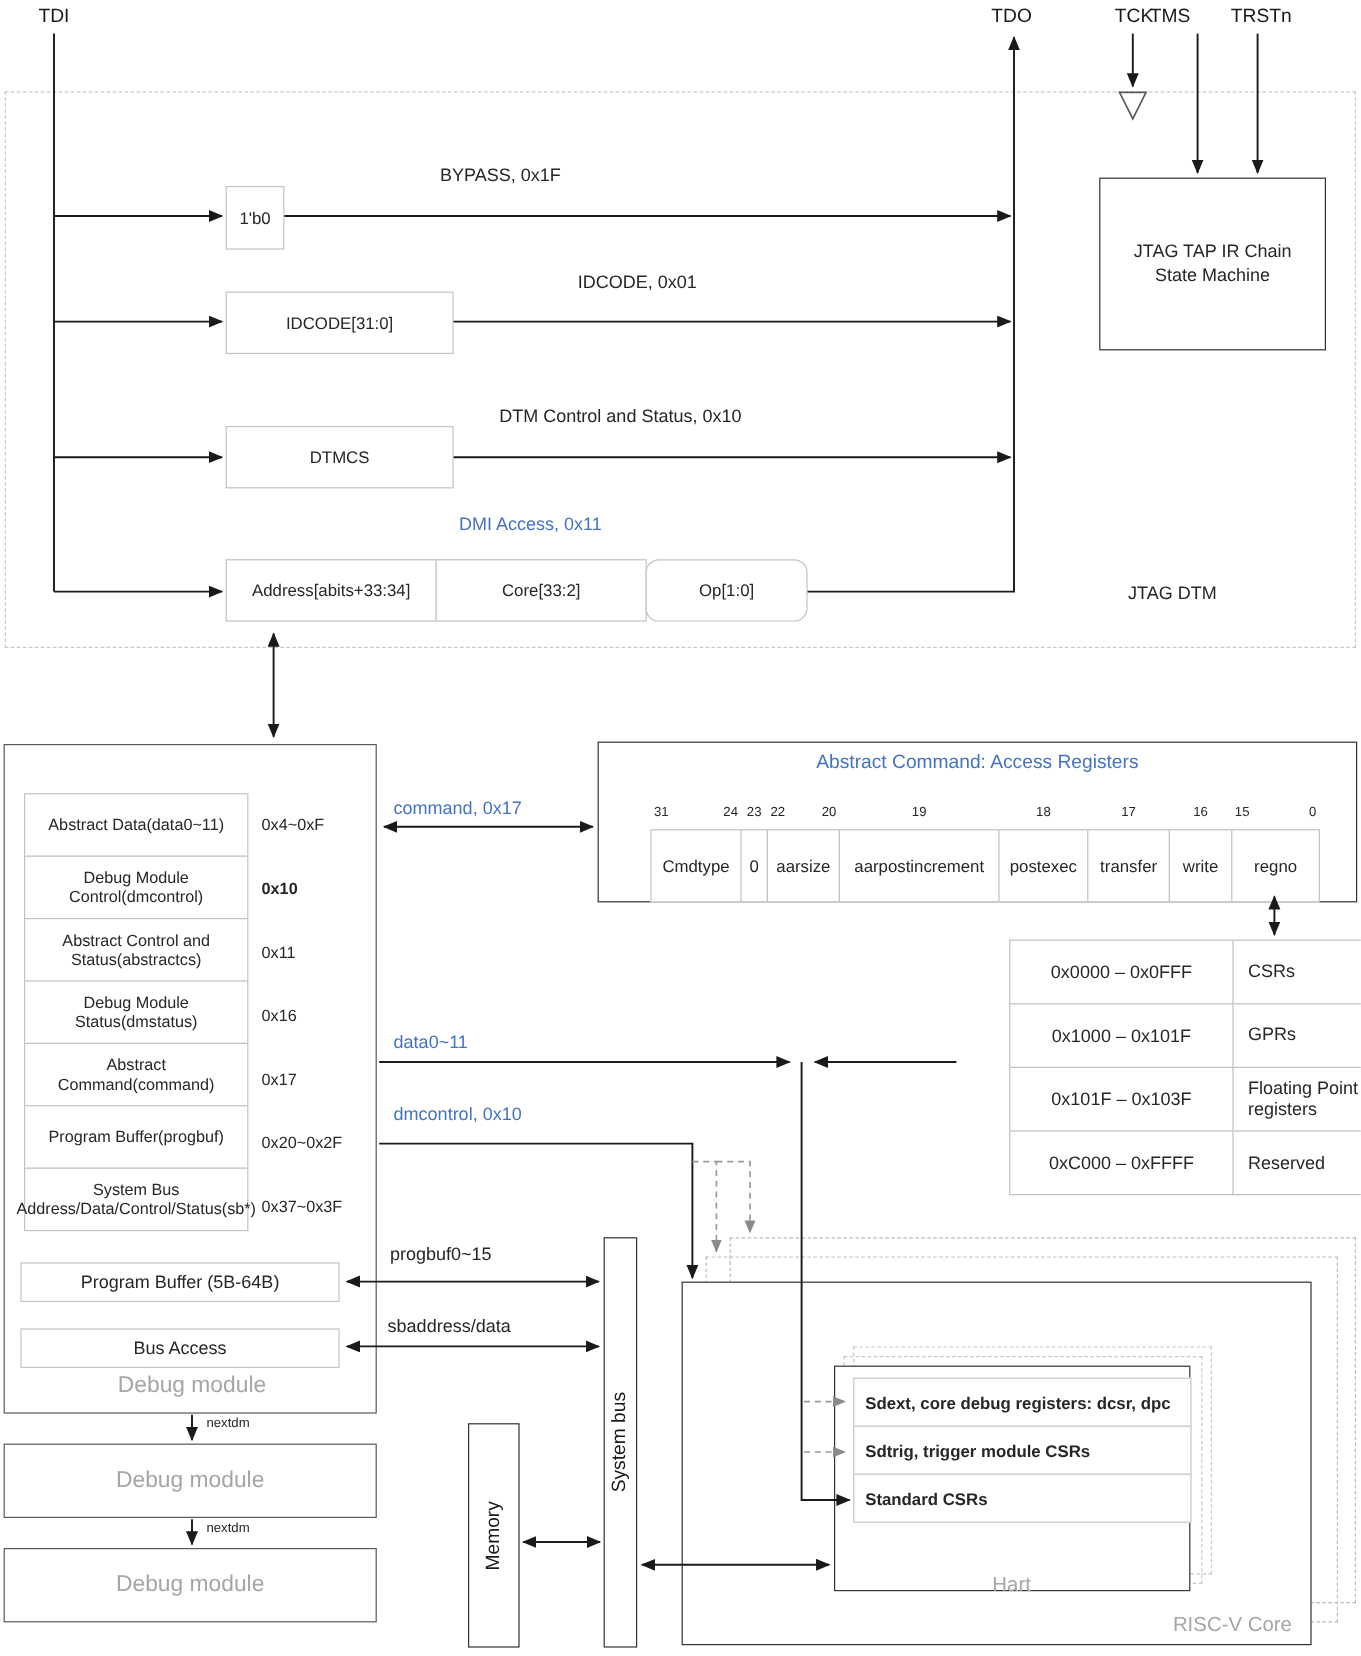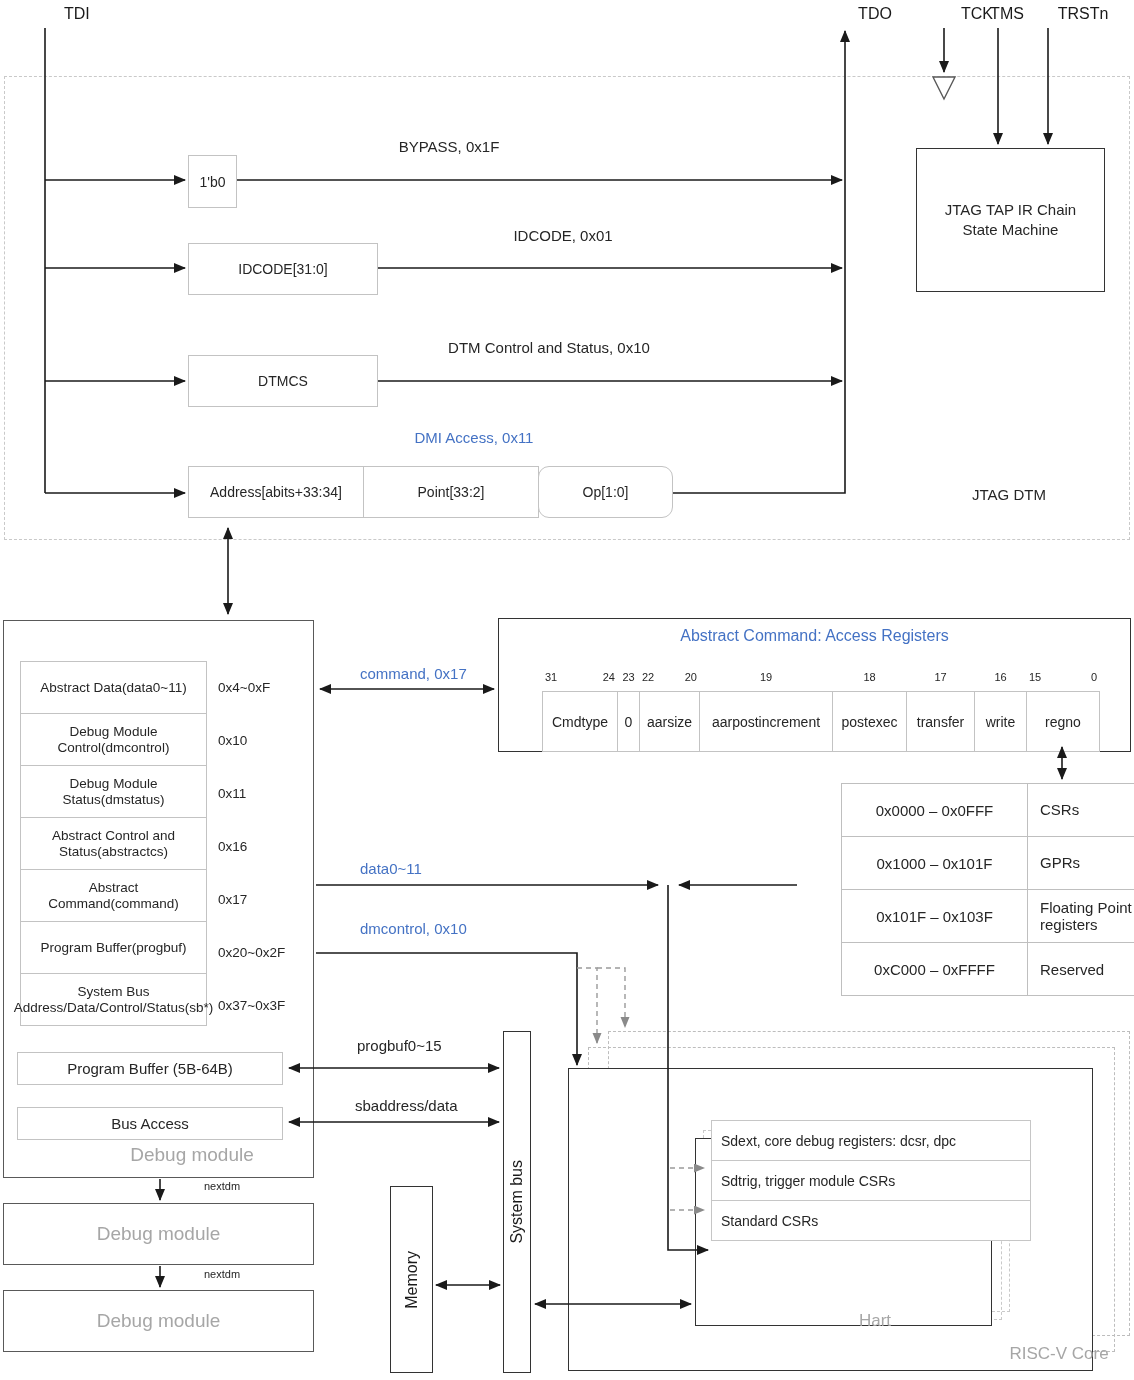--- a/index.html
+++ b/index.html
@@ -28,21 +28,21 @@
   .mapRow{display:flex;height:53px;border-bottom:1px solid #bfbfbf;box-sizing:border-box;}
   .mapRow:last-child{border-bottom:none;}
   .mapRange{width:186px;border-right:1px solid #bfbfbf;display:flex;align-items:center;justify-content:center;
             font-size:15px;color:#262626;box-sizing:border-box;}
   .mapDesc{flex:1;display:flex;align-items:center;padding-left:12px;font-size:15px;color:#262626;line-height:1.15;}
   .vlabel{writing-mode:vertical-rl;transform:rotate(180deg);font-size:16px;color:#1a1a1a;}
   .hrow{height:41px;border:1px solid #c6c6c6;margin-top:-1px;display:flex;align-items:center;
         padding-left:9px;font-size:14px;color:#262626;background:#fff;box-sizing:border-box;}
   .hrow:first-child{margin-top:0;}
   .connectors{position:absolute;left:0;top:0;pointer-events:none;z-index:30;}
-  .lbl{z-index:20;margin-left:32px;}
+  .lbl{z-index:20;}
   .small{font-size:11px;color:#262626;}
 </style>
 </head>
 <body>
 
 <div class="canvas">
 
   <div class="abs dashedBox" style="left:4px;top:76px;width:1126px;height:464px;"></div>
   <div class="abs busLabel lbl" style="left:940px;top:486px;">JTAG DTM</div>
 
@@ -54,40 +54,40 @@
 
   <div class="abs solidBox" style="left:916px;top:148px;width:189px;height:144px;display:flex;flex-direction:column;align-items:center;justify-content:center;font-size:15px;color:#262626;line-height:1.35;">
     <span>JTAG TAP IR Chain</span>
     <span>State Machine</span>
   </div>
 
   <div class="abs cell" style="left:188px;top:155px;width:49px;height:53px;">1'b0</div>
   <div class="abs cell" style="left:188px;top:243px;width:190px;height:52px;">IDCODE[31:0]</div>
   <div class="abs cell" style="left:188px;top:355px;width:190px;height:52px;">DTMCS</div>
   <div class="abs cell" style="left:188px;top:466px;width:176px;height:52px;">Address[abits+33:34]</div>
-  <div class="abs cell" style="left:363px;top:466px;width:176px;height:52px;">Point[33:2]</div>
+  <div class="abs cell" style="left:363px;top:466px;width:176px;height:52px;">Core[33:2]</div>
   <div class="abs cell" style="left:538px;top:466px;width:135px;height:52px;border-radius:11px;">Op[1:0]</div>
 
   <div class="abs busLabel lbl ctr" style="left:417px;top:138px;">BYPASS, 0x1F</div>
   <div class="abs busLabel lbl ctr" style="left:531px;top:227px;">IDCODE, 0x01</div>
   <div class="abs busLabel lbl ctr" style="left:517px;top:339px;">DTM Control and Status, 0x10</div>
   <div class="abs busLabel blue lbl ctr" style="left:442px;top:429px;">DMI Access, 0x11</div>
 
   <div class="abs dmBox" style="left:3px;top:620px;width:311px;height:558px;"></div>
   <div class="abs" style="left:20px;top:661px;width:187px;">
     <div class="dmrow">Abstract Data(data0~11)</div>
     <div class="dmrow">Debug Module Control(dmcontrol)</div>
+    <div class="dmrow">Abstract Control and Status(abstractcs)</div>
     <div class="dmrow">Debug Module Status(dmstatus)</div>
-    <div class="dmrow">Abstract Control and Status(abstractcs)</div>
     <div class="dmrow">Abstract Command(command)</div>
     <div class="dmrow">Program Buffer(progbuf)</div>
     <div class="dmrow">System Bus Address/Data/Control/Status(sb*)</div>
   </div>
   <div class="abs addr" style="top:661px;">0x4~0xF</div>
-  <div class="abs addr" style="top:714px;">0x10</div>
+  <div class="abs addr" style="top:714px;font-weight:bold;">0x10</div>
   <div class="abs addr" style="top:767px;">0x11</div>
   <div class="abs addr" style="top:820px;">0x16</div>
   <div class="abs addr" style="top:873px;">0x17</div>
   <div class="abs addr" style="top:926px;">0x20~0x2F</div>
   <div class="abs addr" style="top:979px;">0x37~0x3F</div>
   <div class="abs cell" style="left:17px;top:1052px;width:266px;height:33px;font-size:15px;">Program Buffer (5B-64B)</div>
   <div class="abs cell" style="left:17px;top:1107px;width:266px;height:33px;font-size:15px;">Bus Access</div>
   <div class="abs grayLabel lbl ctr" style="left:160px;top:1144px;">Debug module</div>
 
   <div class="abs small lbl" style="left:172px;top:1180px;">nextdm</div>
@@ -200,21 +200,21 @@
   <div class="abs solidBox" style="left:503px;top:1031px;width:28px;height:342px;display:flex;align-items:center;justify-content:center;">
     <span class="vlabel">System bus</span>
   </div>
   <div class="abs solidBox" style="left:390px;top:1186px;width:43px;height:187px;display:flex;align-items:center;justify-content:center;">
     <span class="vlabel">Memory</span>
   </div>
 
   <div class="abs" style="left:711px;top:1122px;width:297px;height:188px;border:1px dashed #c9c9c9;"></div>
   <div class="abs" style="left:703px;top:1130px;width:297px;height:188px;border:1px dashed #c9c9c9;"></div>
   <div class="abs solidBox" style="left:695px;top:1138px;width:297px;height:188px;"></div>
-  <div class="abs" style="left:711px;top:1120px;width:320px;">
+  <div class="abs" style="left:711px;top:1148px;width:282px;font-weight:bold;">
     <div class="hrow">Sdext, core debug registers: dcsr, dpc</div>
     <div class="hrow">Sdtrig, trigger module CSRs</div>
     <div class="hrow">Standard CSRs</div>
   </div>
   <div class="abs grayLabel lbl ctr" style="left:843px;top:1311px;font-size:17px;">Hart</div>
 
   <svg class="connectors" width="1134" height="1380" viewBox="0 0 1134 1380">
     <defs>
       <marker id="mb" markerWidth="13" markerHeight="11" refX="11" refY="5" orient="auto-start-reverse" markerUnits="userSpaceOnUse">
         <path d="M0,0 L12,5 L0,10 Z" fill="#1a1a1a"></path>

